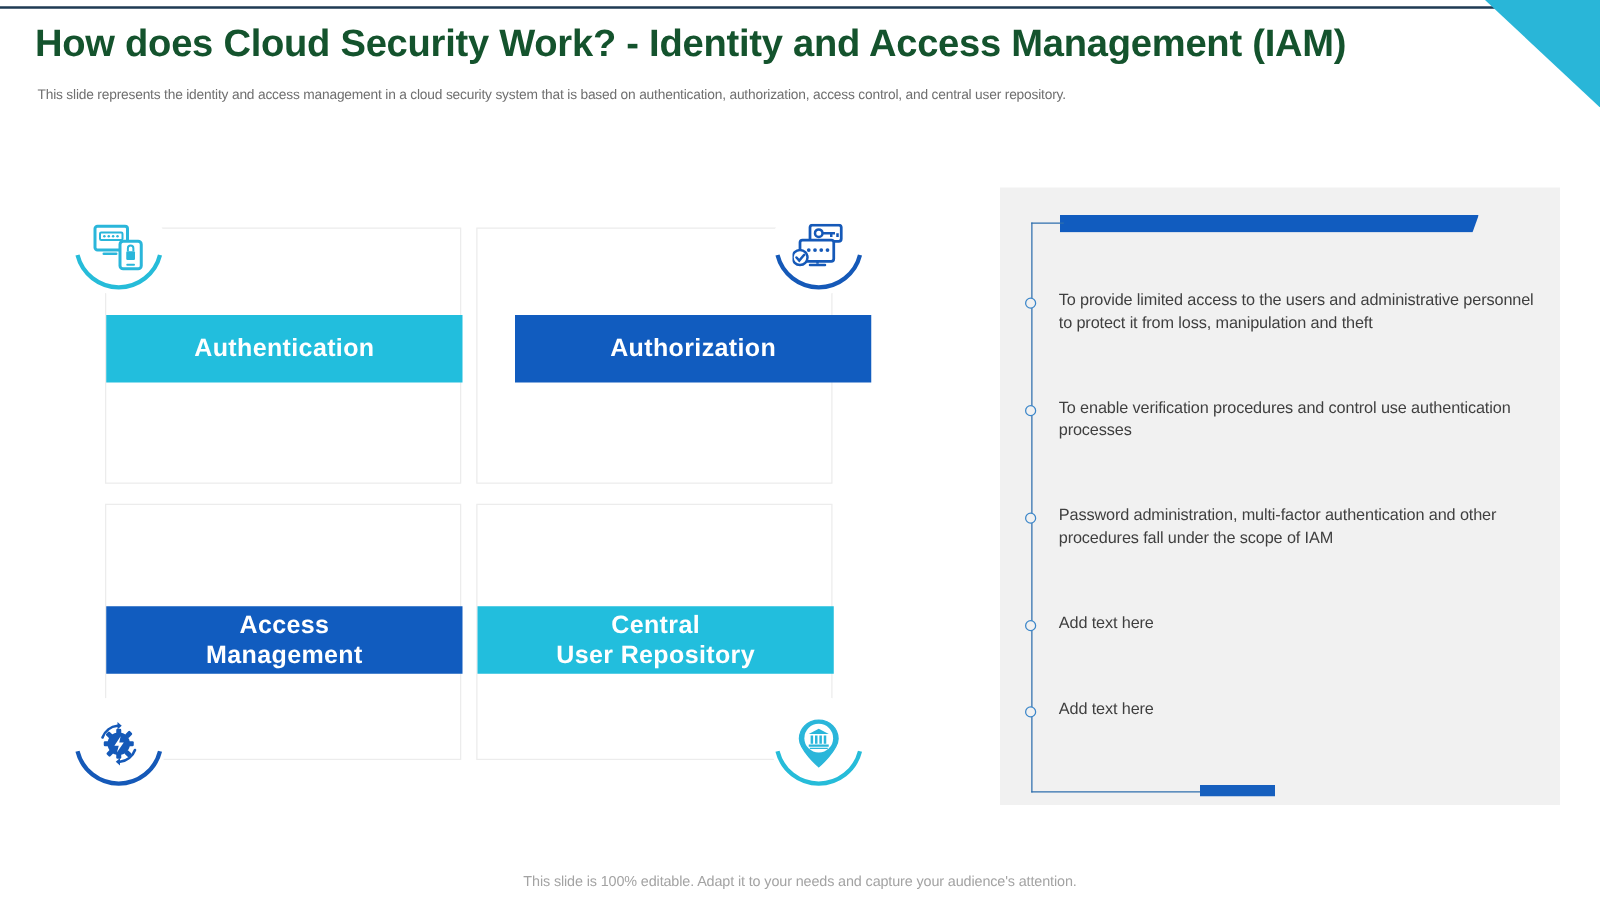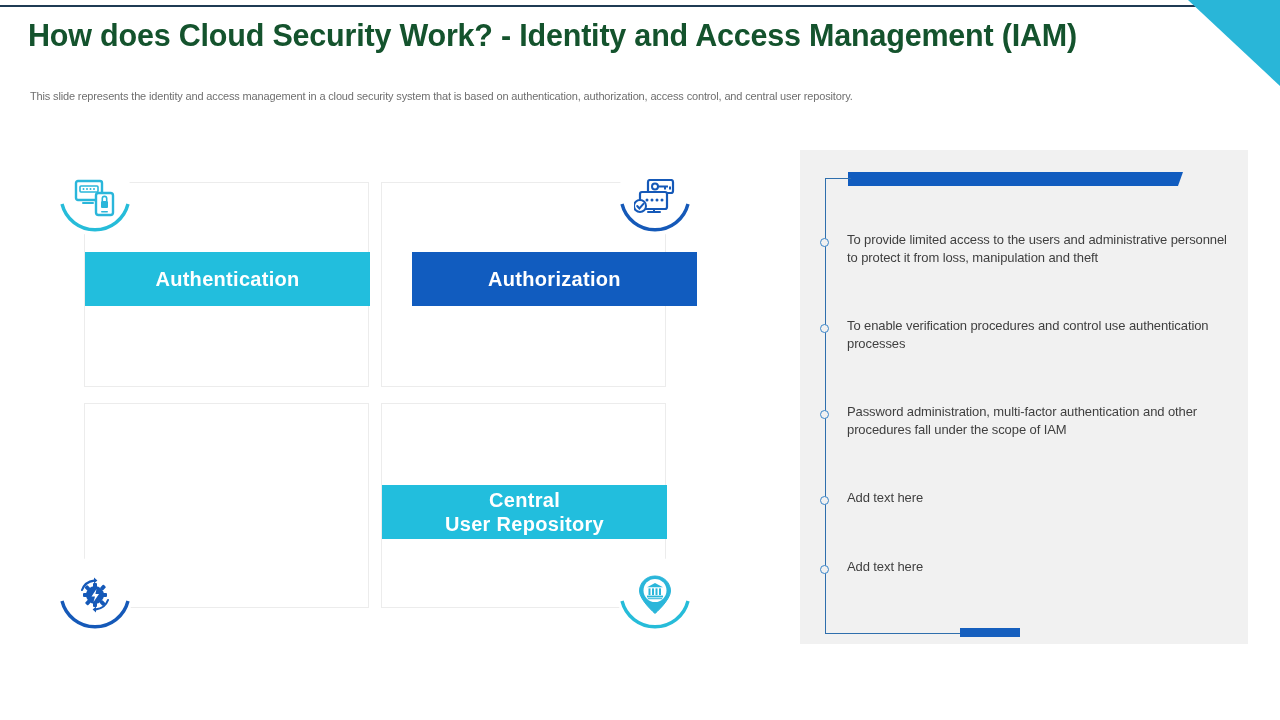--- a/index.html
+++ b/index.html
@@ -38,21 +38,20 @@
     letter-spacing: -0.2px;
     color: #14532d;
     white-space: nowrap;
   }
   .slide-subtitle {
     position: absolute; left: 30px; top: 70px;
     width: 1130px;
     font-size: 11px;
     color: #6f6f6f;
     letter-spacing: -0.15px;
-    margin-top: 20px;
   }
 
   
   #diagram {
     position: absolute;
     left: 84px; top: 182px;
     width: 584px; height: 426px;
   }
   .quad {
     position: absolute;
@@ -206,20 +205,22 @@
 
   <div id="diagram">
 
     <div class="quad tl"></div>
     <div class="quad tr"></div>
     <div class="quad bl"></div>
     <div class="quad br"></div>
 
     <div class="band cyan b-tl">Authentication</div>
     <div class="band blue b-tr">Authorization</div>
+    <div class="band blue b-bl" style="white-space:pre-line;">Access
+Management</div>
     <div class="band cyan b-br" style="white-space:pre-line;">Central
 User Repository</div>
 
   </div>
 
   <div class="badge b1">
     <svg class="shadowarc" width="76" height="76" viewBox="0 0 76 76">
       <path d="M 5 44 A 34 34 0 0 0 71 44" fill="none" stroke="#26bcd9" stroke-width="3.4"></path>
     </svg>
     <div class="glyph">
@@ -330,13 +331,14 @@
     <div class="bullet" style="top:343px;">
       <div class="dot"></div>
       <div class="txt">Add text here</div>
     </div>
     <div class="bullet" style="top:412px;">
       <div class="dot"></div>
       <div class="txt">Add text here</div>
     </div>
   </div>
 
+  <div class="footer">This slide is 100% editable. Adapt it to your needs and capture your audience's attention.</div>
 </div>
 
 </body></html>

